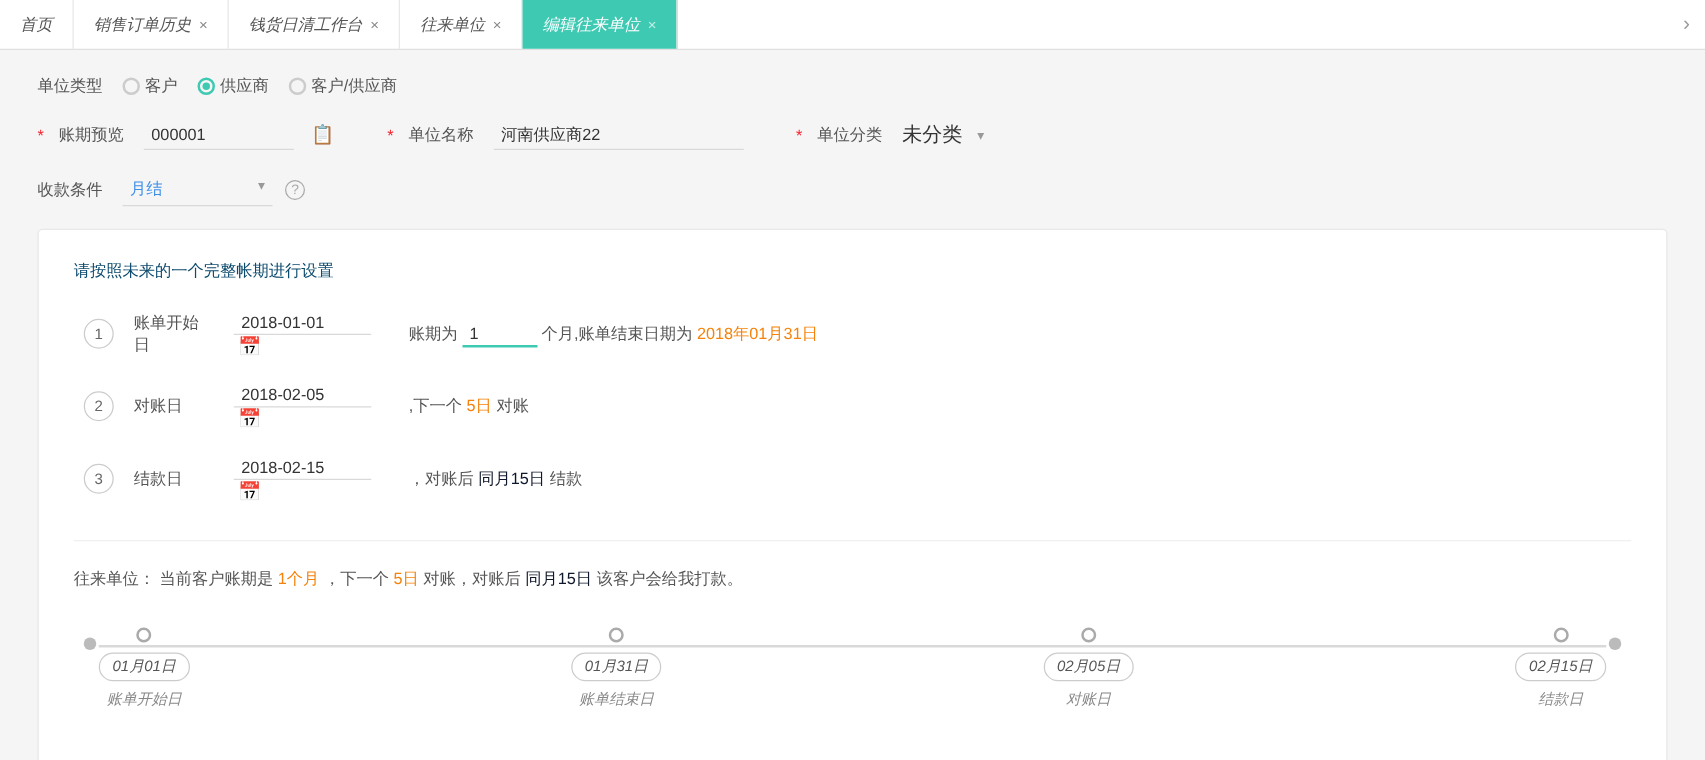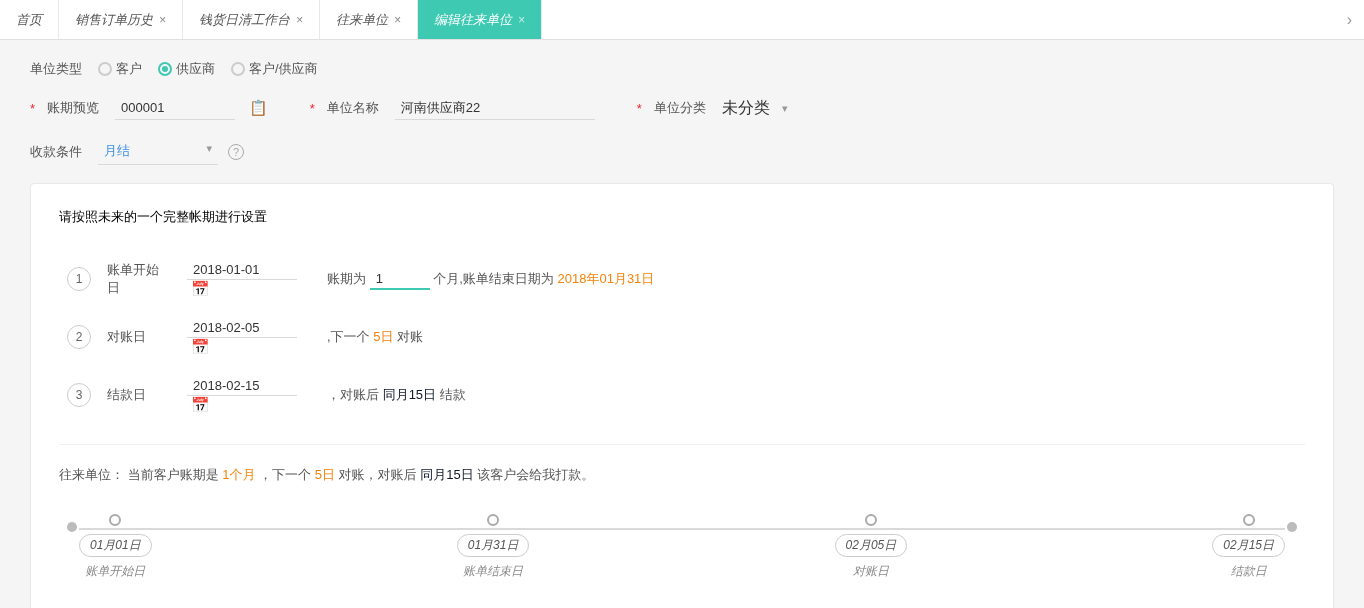--- a/index.html
+++ b/index.html
@@ -163,22 +163,22 @@
 
     
     .panel-box {
       background: #fff;
       border: 1px solid #e8e8e8;
       border-radius: 4px;
       padding: 24px 28px;
     }
     .panel-title {
       font-size: 13px;
-      color: #000000;
-      margin-bottom: 24px;
+      color: #0c4a6e;
+      margin-bottom: 12px;
     }
 
     
     .steps-table {
       width: 100%;
       border-collapse: collapse;
     }
     .steps-table td {
       padding: 10px 8px;
       vertical-align: middle;

